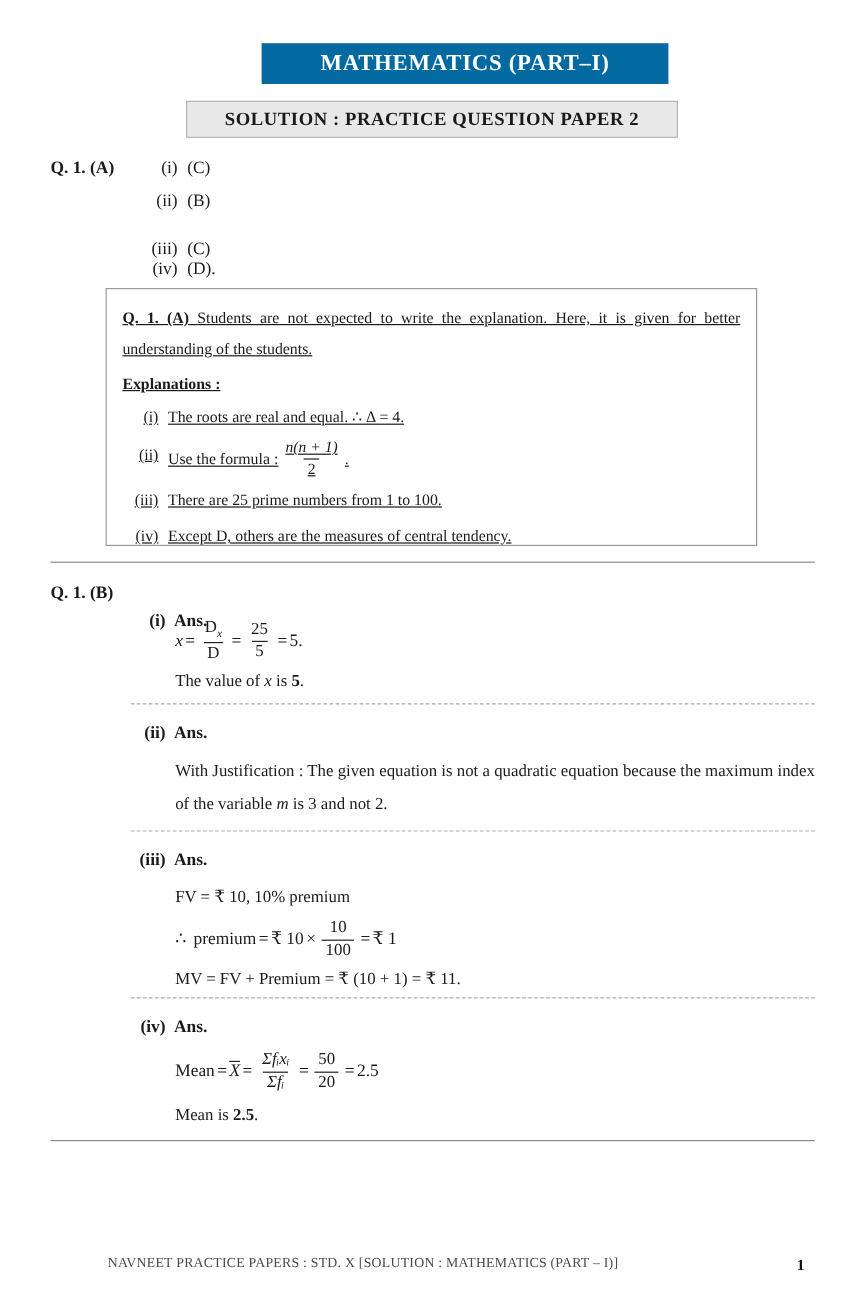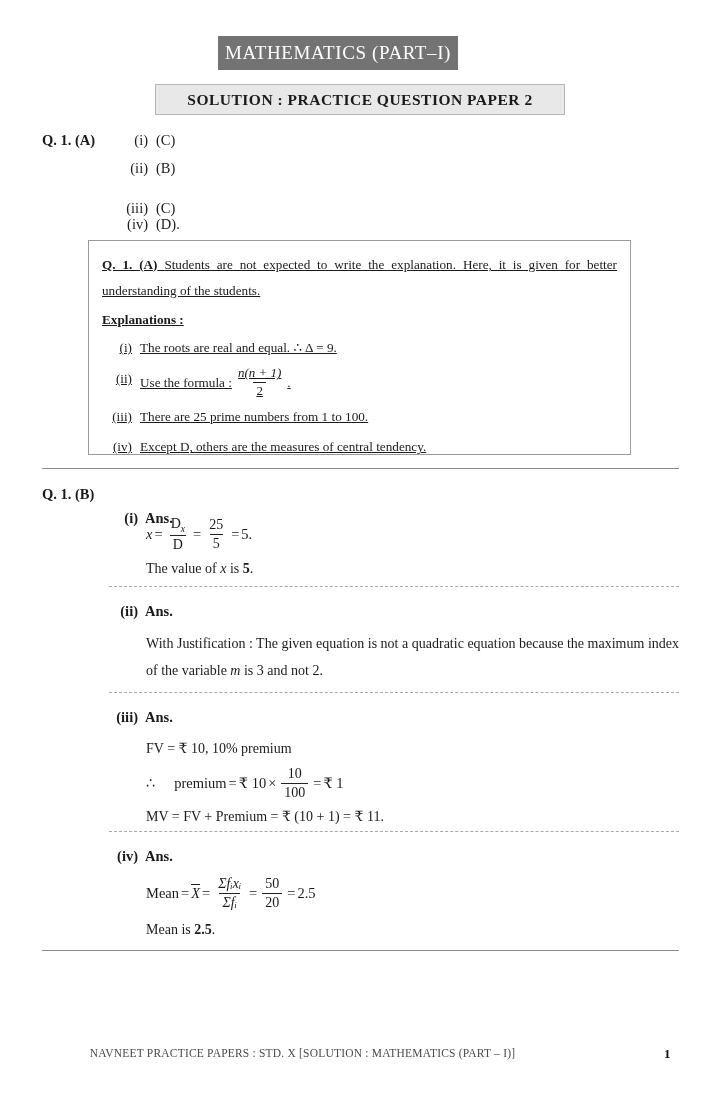--- a/index.html
+++ b/index.html
@@ -14,28 +14,28 @@
     font-family: "Liberation Serif", "DejaVu Serif", serif;
     color: #1a1a1a;
     overflow: hidden;
   }
 
   
   .title-black {
     position: absolute;
     left: 218px;
     top: 36px;
-    width: 240px;
+    width: 339px;
     height: 34px;
-    background: #737373;
+    background: #0369a1;
     color: #ffffff;
     display: flex;
     align-items: center;
     justify-content: center;
-    font-weight: normal;
+    font-weight: bold;
     font-size: 19px;
     letter-spacing: 0.6px;
   }
   .title-grey {
     position: absolute;
     left: 155px;
     top: 84px;
     width: 410px;
     height: 31px;
     background: #e8e8e8;
@@ -224,21 +224,21 @@
 <div class="expl-box">
   <div class="expl-inner">
     <div class="expl-para">
       <b>Q. 1. (A)</b>
       <span>Students are not expected to write the explanation. Here, it is given for better understanding of the students.</span>
     </div>
     <div class="expl-head">Explanations :</div>
 
     <div class="expl-item">
       <span class="rn">(i)</span>
-      <span class="body">The roots are real and equal. ∴ Δ = 9.</span>
+      <span class="body">The roots are real and equal. ∴ Δ = 4.</span>
     </div>
 
     <div class="expl-item" style="margin:6px 0 4px 0;">
       <span class="rn">(ii)</span>
       <span class="body" style="display:flex; align-items:center;">
         <span>Use the formula :</span>
         <span class="frac small">
           <span class="num" style="font-style:italic;">n(n + 1)</span>
           <span class="den">2</span>
         </span>
@@ -299,21 +299,21 @@
 <div class="rule-dashed" style="left:109px; top:692px; width:570px;"></div>
 
 <div class="sub-lbl" style="left:104px; top:709px;">
   <span class="rn">(iii)</span><span class="ans">Ans.</span>
 </div>
 
 <div class="body-text" style="left:146px; top:735px;">FV = ₹ 10, 10% premium</div>
 
 <div class="math" style="left:146px; top:766px;">
   <span>∴</span>
-  <span style="margin-left:19px;">premium</span>
+  <span style="margin-left:6px;">premium</span>
   <span class="op">=</span>
   <span>₹ 10</span>
   <span class="op">×</span>
   <span class="frac">
     <span class="num">10</span>
     <span class="den">100</span>
   </span>
   <span class="op">=</span>
   <span>₹ 1</span>
 </div>

